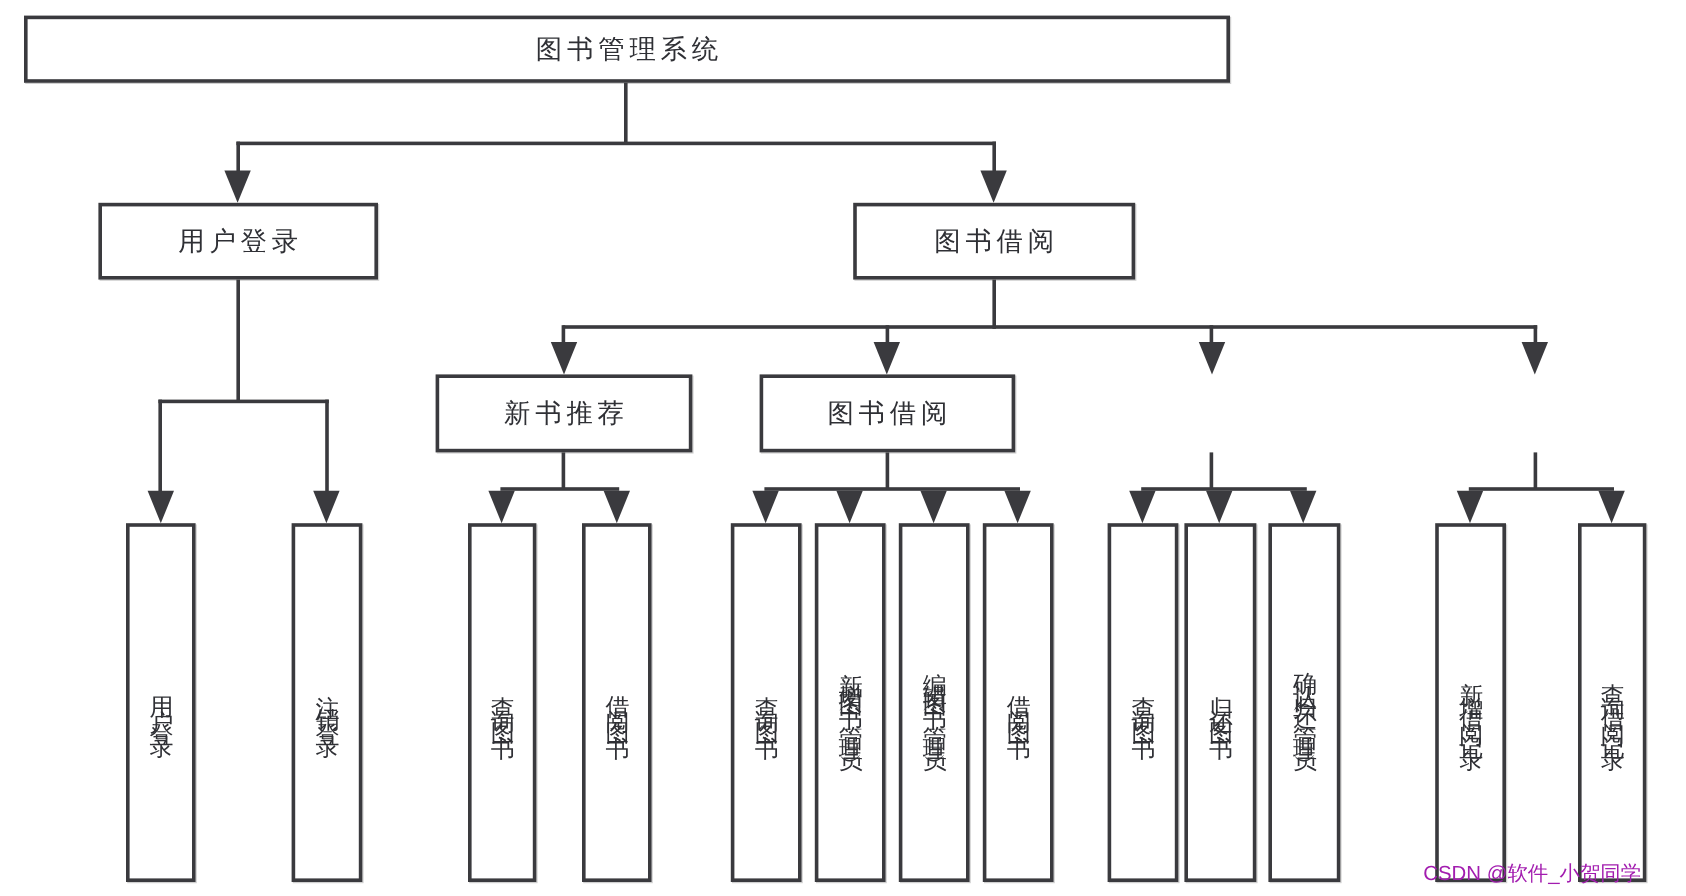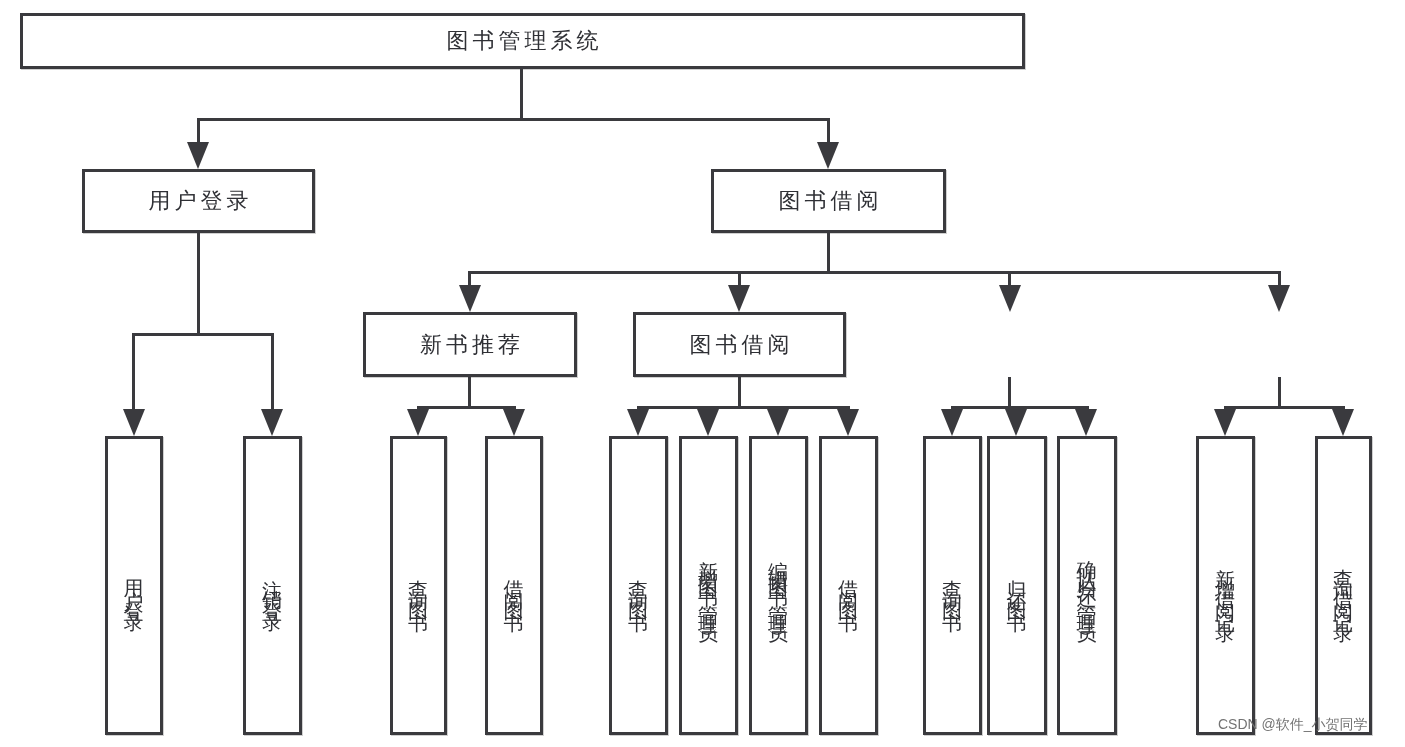--- a/index.html
+++ b/index.html
@@ -19,21 +19,21 @@
     font-size:20px;letter-spacing:11px;line-height:1;color:#2f3035;white-space:nowrap;
   }
   .vline{position:absolute;width:3px;background:#3a3a3e;}
   .hline{position:absolute;height:3px;background:#3a3a3e;}
   .arrow{
     position:absolute;width:0;height:0;
     border-left:11px solid transparent;border-right:11px solid transparent;
     border-top:27px solid #3a3a3e;
   }
   .watermark{
-    position:absolute;left:1218px;top:716px;font-size:14px;color:#737373;
+    position:absolute;left:1186px;top:716px;font-size:17px;color:#a21caf;
     white-space:nowrap;z-index:5;
   }
 </style>
 </head>
 <body>
 
 <div class="canvas">
 
   <div class="box" style="left:20px;top:13px;width:1005px;height:56px;">
     <span class="hlabel">图书管理系统</span>

